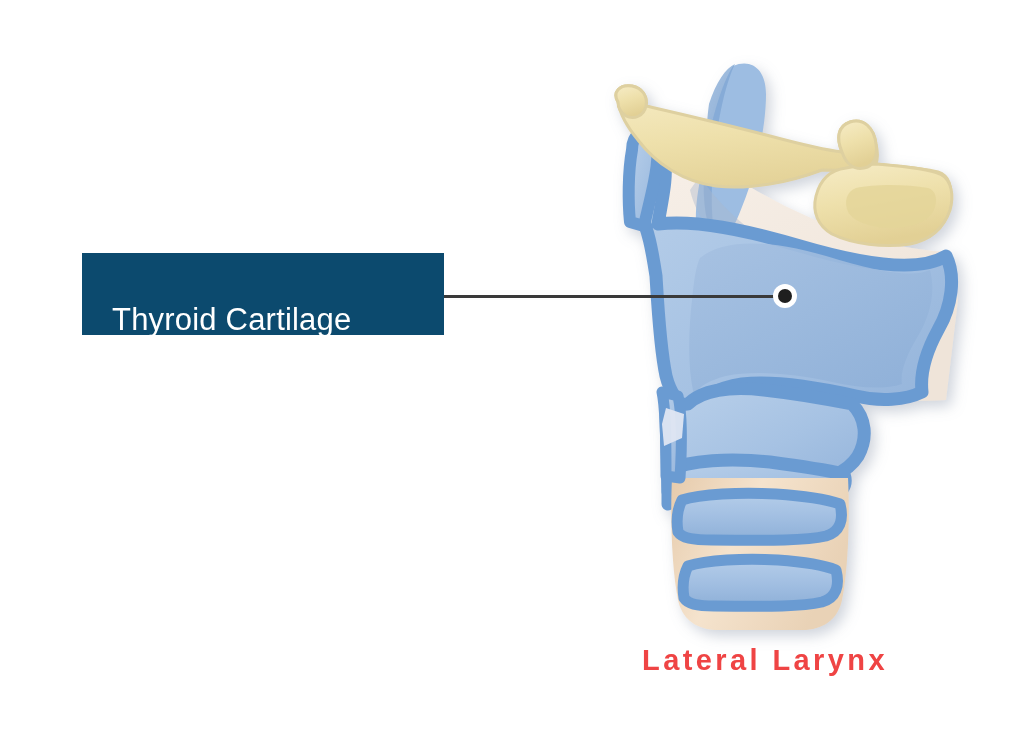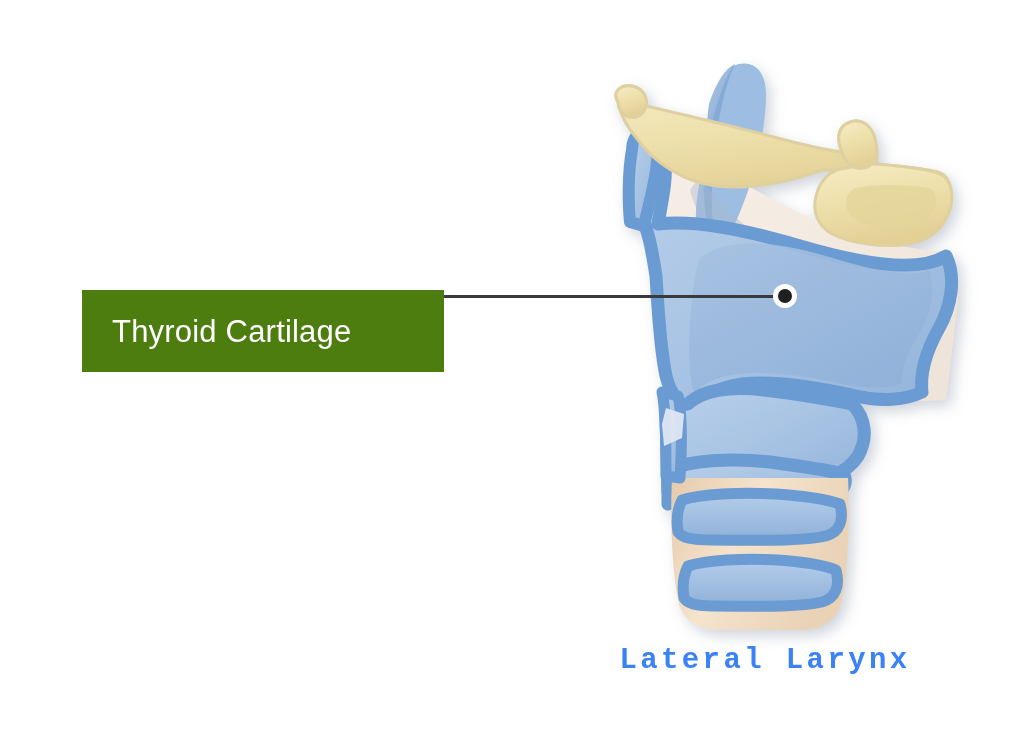--- a/index.html
+++ b/index.html
@@ -32,26 +32,25 @@
     height: 732px;
   }
 
   
   #callout-label {
     position: absolute;
     left: 82px;
     top: 253px;
     width: 362px;
     height: 82px;
-    background: #4d7c0f;
+    background: #0c4a6e;
     display: flex;
-    align-items: center;
+    align-items: flex-end;
     box-sizing: border-box;
     padding-left: 30px;
-    margin-top: 37px;
   }
   #callout-label .label-text {
     color: #ffffff;
     font-size: 31px;
     font-weight: 400;
     letter-spacing: 0.2px;
     line-height: 1;
     white-space: nowrap;
     font-family: "Liberation Sans", sans-serif;
   }
@@ -88,25 +87,25 @@
     background: #1f1f1f;
   }
 
   
   #caption {
     position: absolute;
     left: 600px;
     top: 644px;
     width: 330px;
     text-align: center;
-    color: #3b82f6;
+    color: #ef4444;
     font-size: 29px;
     font-weight: bold;
     letter-spacing: 3.4px;
-    font-family: Liberation Mono, monospace;
+    font-family: Liberation Sans, sans-serif;
     white-space: nowrap;
   }
 </style>
 </head>
 <body>
 
 <div id="stage">
 
   <svg id="illustration" viewBox="0 0 1024 732" xmlns="http://www.w3.org/2000/svg">
     <defs>

